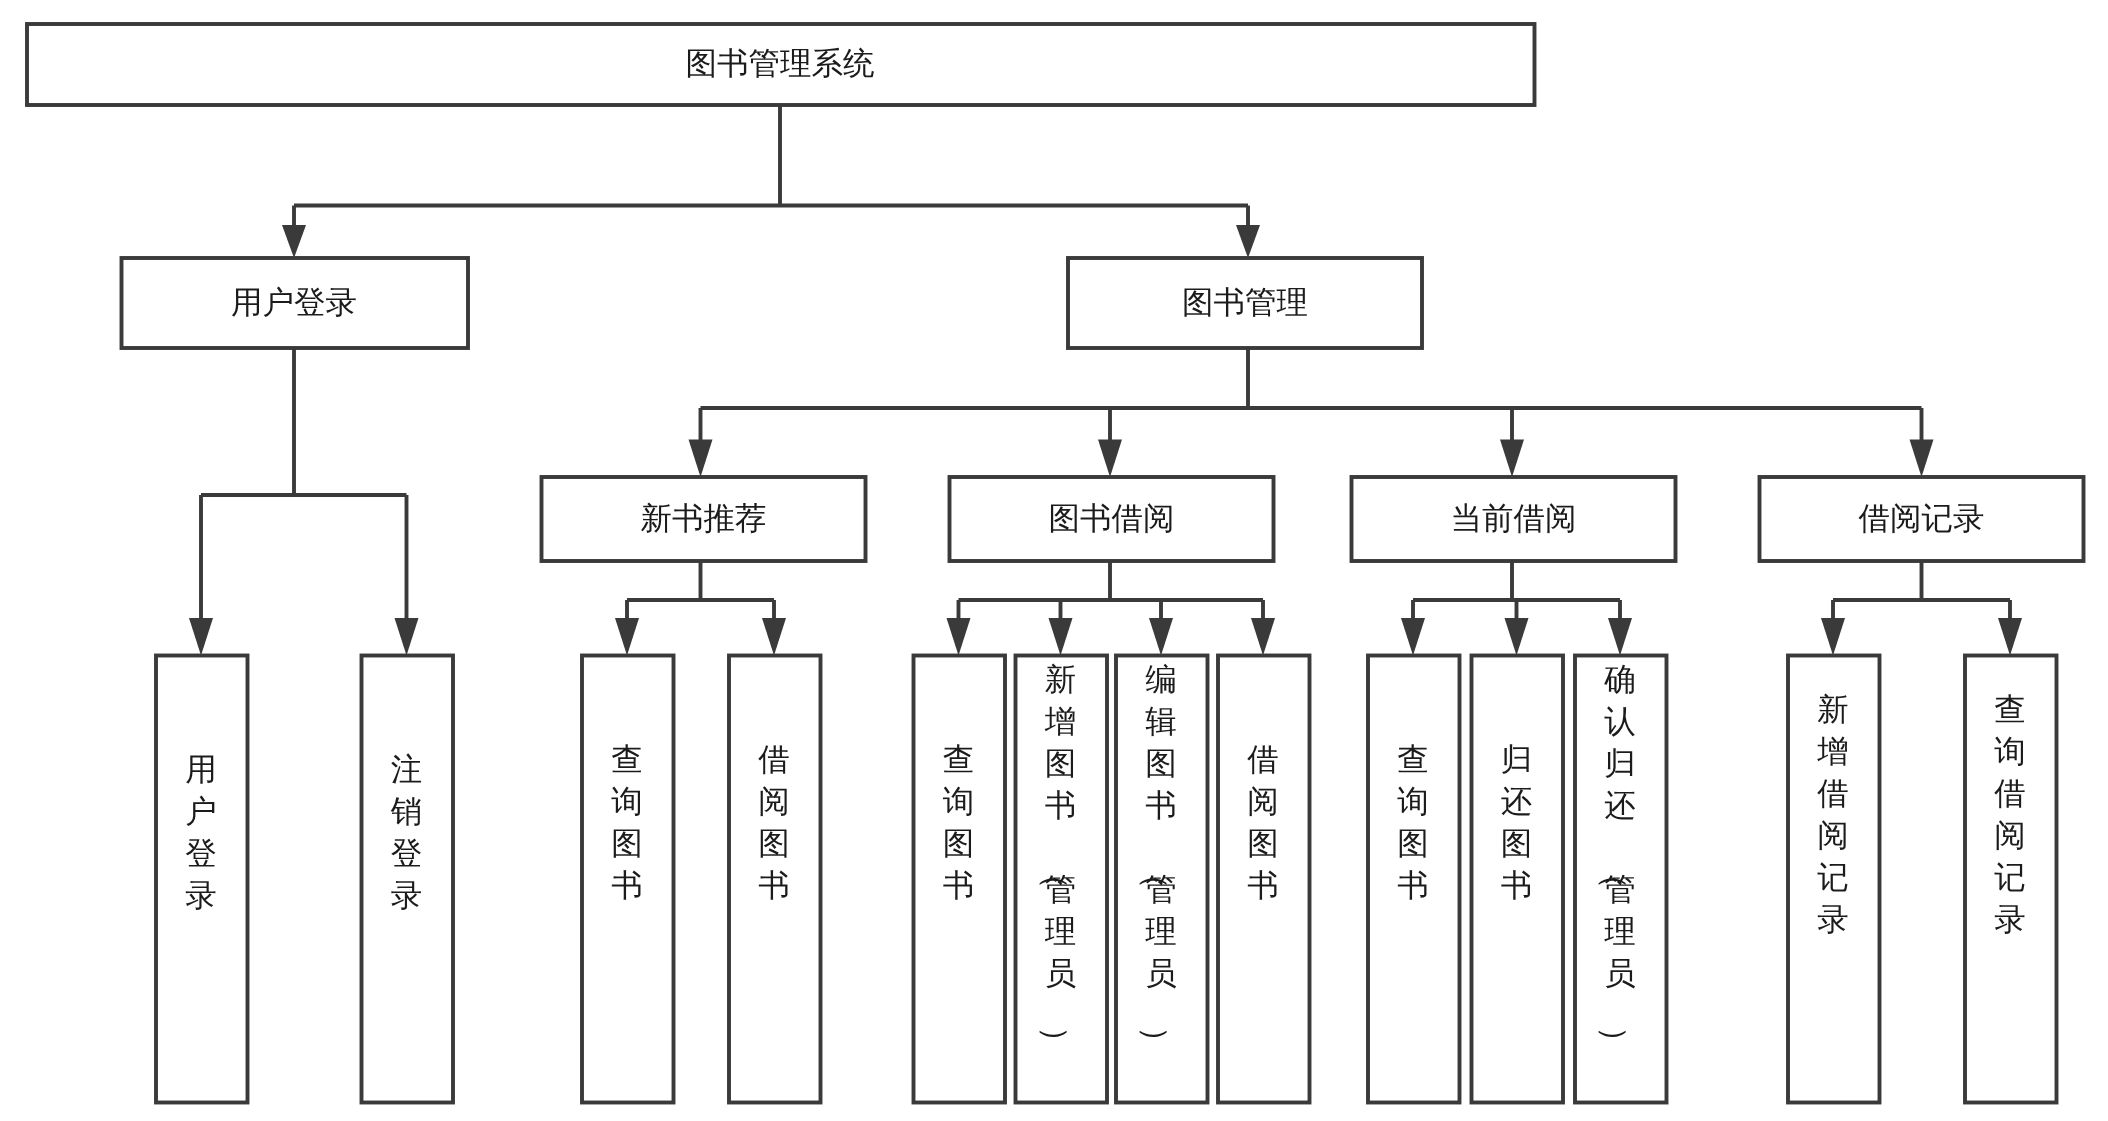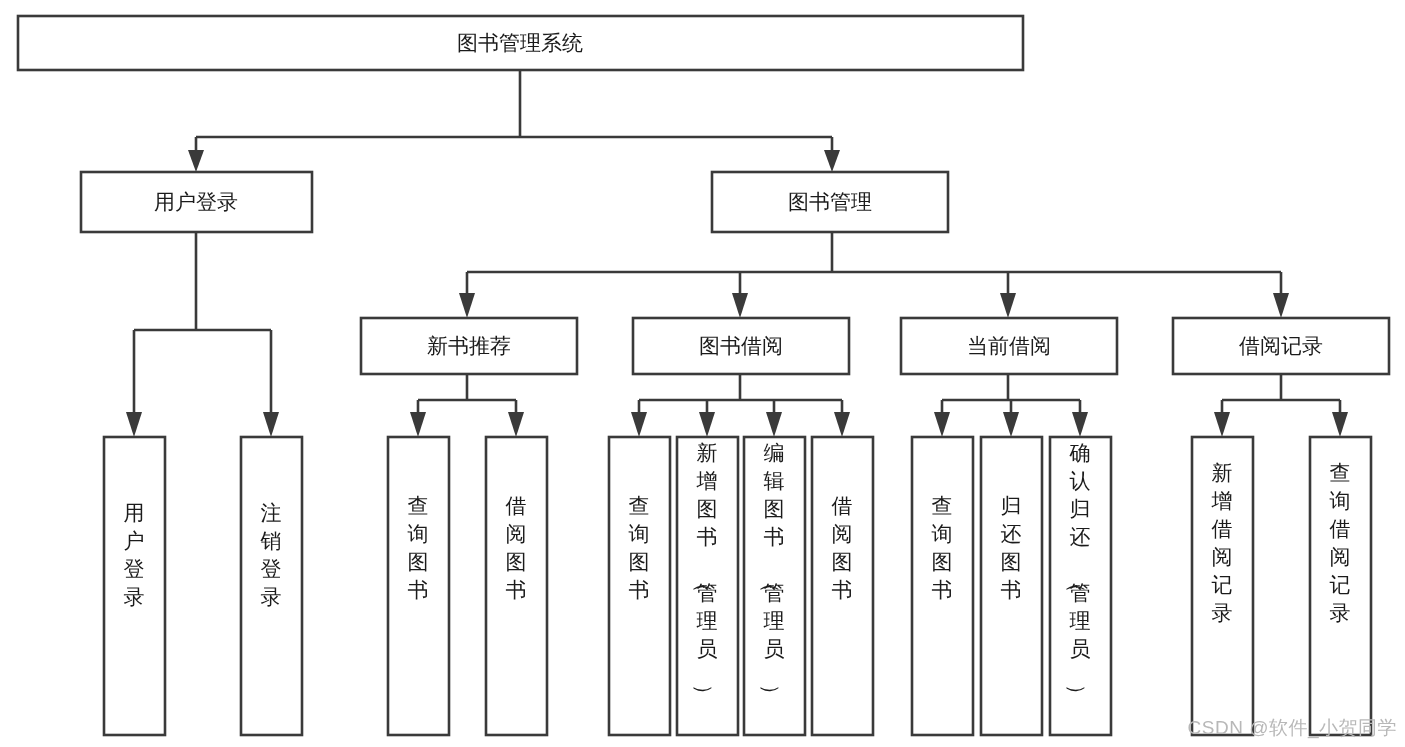--- a/index.html
+++ b/index.html
@@ -231,14 +231,13 @@
       <text class="node-label-v vtext" x="1222" y="480"><tspan x="1222" y="480">新</tspan><tspan x="1222" y="508">增</tspan><tspan x="1222" y="536">借</tspan><tspan x="1222" y="564">阅</tspan><tspan x="1222" y="592">记</tspan><tspan x="1222" y="620">录</tspan></text>
     </g>
 
     <g>
       <rect class="node-rect" x="1310" y="437" width="61" height="298"></rect>
       <text class="node-label-v vtext" x="1340" y="480"><tspan x="1340" y="480">查</tspan><tspan x="1340" y="508">询</tspan><tspan x="1340" y="536">借</tspan><tspan x="1340" y="564">阅</tspan><tspan x="1340" y="592">记</tspan><tspan x="1340" y="620">录</tspan></text>
     </g>
 
   </svg>
 
-  <div class="watermark">CSDN @软件_小贺同学</div>
 </div>
 
 </body></html>

